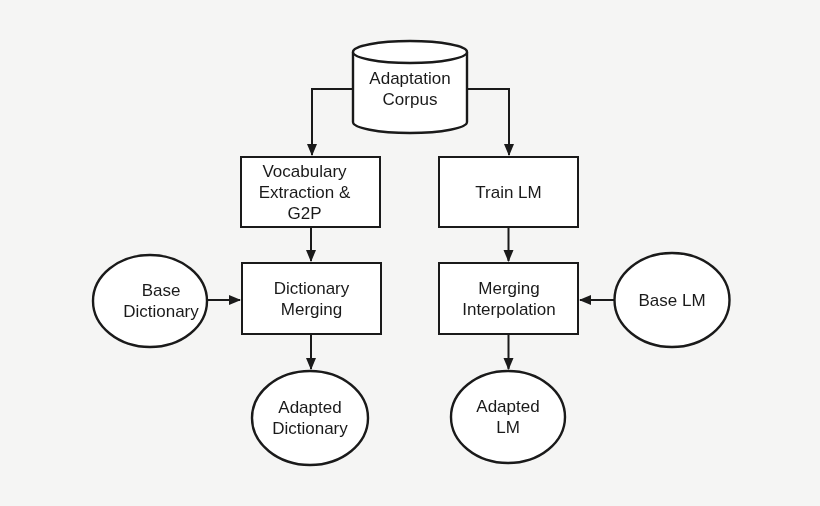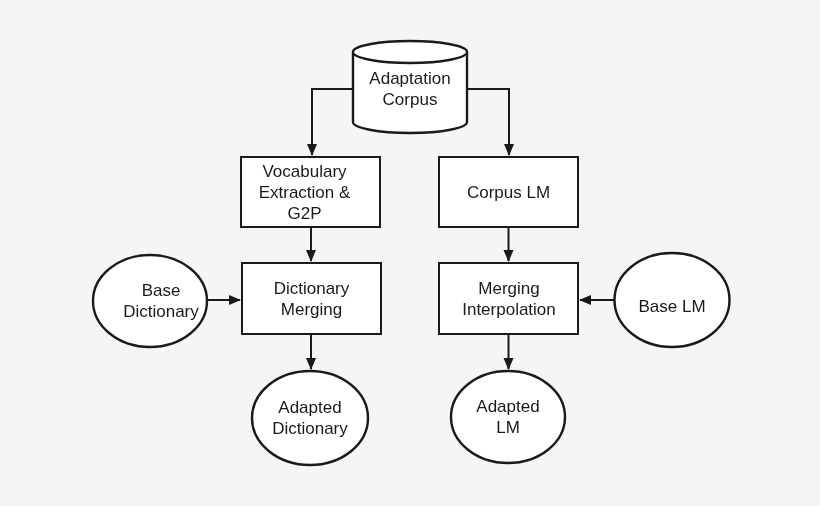--- a/index.html
+++ b/index.html
@@ -35,21 +35,21 @@
     white-space: pre-line;
     pointer-events: none;
   }
   
   .lbl-corpus        { left: 355px; top:  57px; width: 110px; height: 64px; }
   .lbl-vocab         { left: 237px; top: 158px; width: 135px; height: 68px; }
   .lbl-trainlm       { left: 441px; top: 158px; width: 135px; height: 68px; }
   .lbl-merging       { left: 244px; top: 264px; width: 135px; height: 69px; }
   .lbl-interpolation { left: 441px; top: 264px; width: 136px; height: 69px; }
   .lbl-basedict      { left:  106px; top: 256px; width: 110px; height: 90px; }
-  .lbl-baselm        { left: 617px; top: 260px; width: 110px; height: 92px; }
+  .lbl-baselm        { left: 617px; top: 254px; width: 110px; height: 92px; }
   .lbl-adapteddict   { left: 253px; top: 372px; width: 114px; height: 92px; }
   .lbl-adaptedlm     { left: 452px; top: 372px; width: 112px; height: 90px; }
 </style>
 </head>
 <body>
 
 <div class="stage">
 
   <svg class="diagram-svg" width="820" height="506" viewBox="0 0 820 506">
     <defs>
@@ -81,21 +81,21 @@
       <ellipse stroke-width="2.4" cx="310" cy="418" rx="58" ry="47"></ellipse>
       <ellipse stroke-width="2.4" cx="508" cy="417" rx="57" ry="46"></ellipse>
     </g>
   </svg>
 
   <div class="node-label lbl-corpus">Adaptation
 Corpus</div>
   <div class="node-label lbl-vocab">Vocabulary
 Extraction &amp;
 G2P</div>
-  <div class="node-label lbl-trainlm">Corpus LM</div>
+  <div class="node-label lbl-trainlm">Train LM</div>
   <div class="node-label lbl-merging">Dictionary
 Merging</div>
   <div class="node-label lbl-interpolation">Merging
 Interpolation</div>
   <div class="node-label lbl-basedict">Base
 Dictionary</div>
   <div class="node-label lbl-baselm">Base LM</div>
   <div class="node-label lbl-adapteddict">Adapted
 Dictionary</div>
   <div class="node-label lbl-adaptedlm">Adapted

